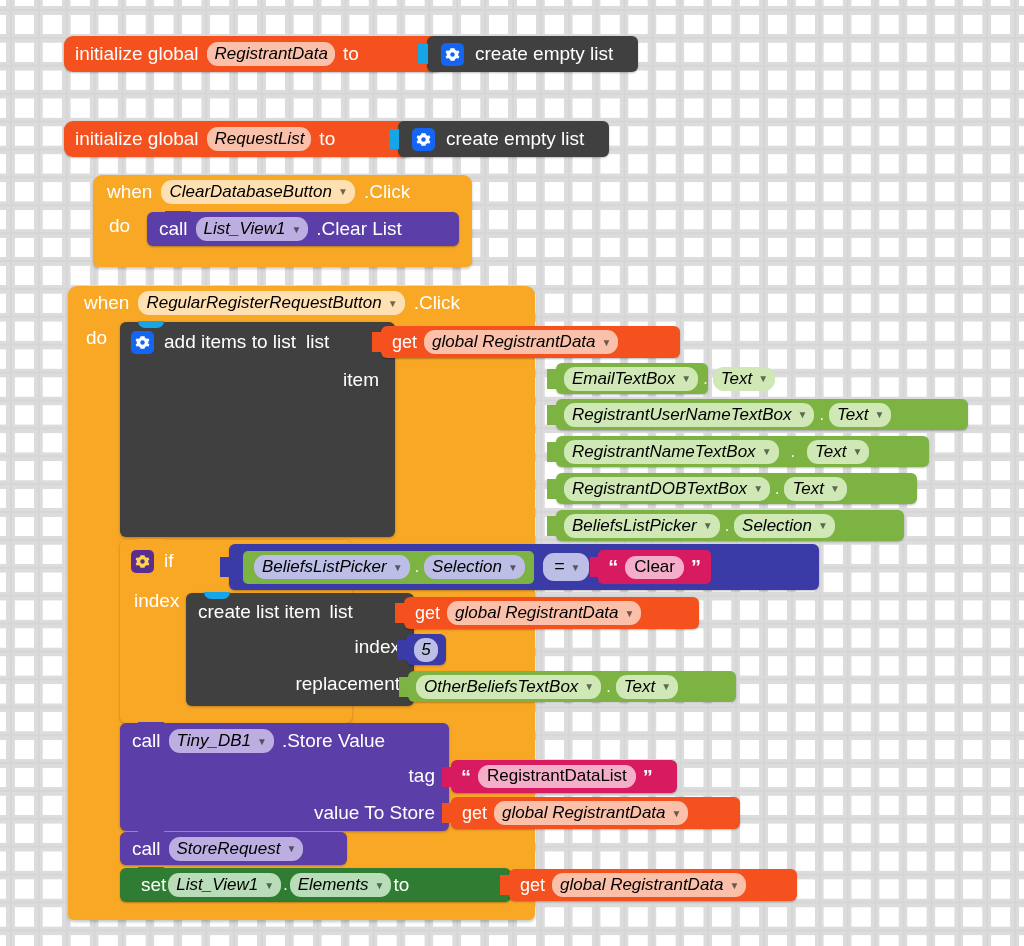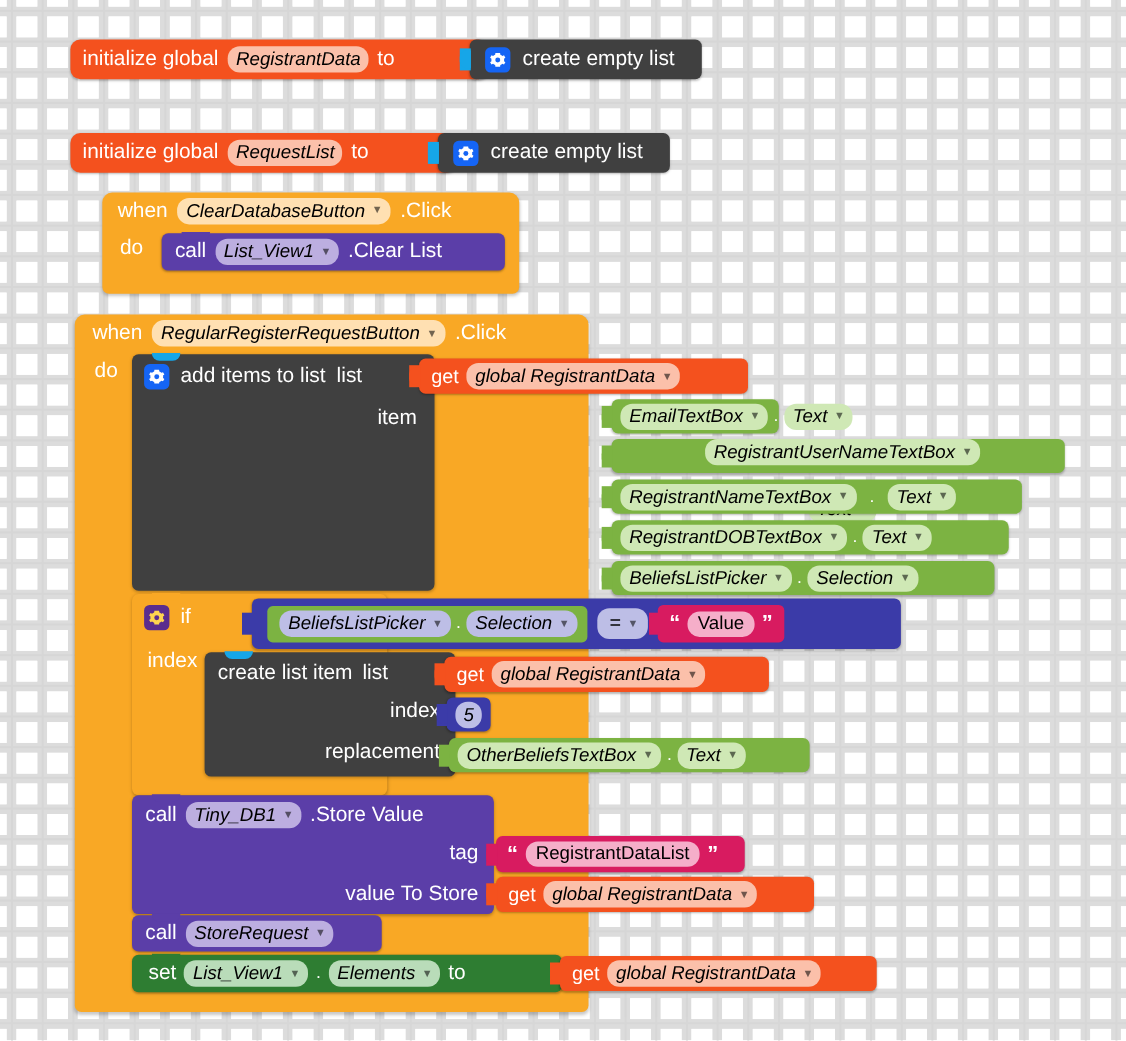--- a/index.html
+++ b/index.html
@@ -226,21 +226,21 @@
       <span class="lbl" style="font-size:16px;">.</span>
       <span class="fld f">
         <span>Text</span>
         <span class="car">▼</span>
       </span>
     </div>
   </div>
 
   <div class="blk c-get" style="left:556px; top:399px; width:412px; height:31px; box-shadow:0 1px 2px rgba(0,0,0,.25);">
     <div class="plug" style="background:#7cb342;"></div>
-    <div class="row" style="height:24px; padding-left:8px; gap:5px;flex-direction:column;">
+    <div class="row" style="height:31px; padding-left:8px; gap:5px;">
       <span class="fld f">
         <span>RegistrantUserNameTextBox</span>
         <span class="car">▼</span>
       </span>
       <span class="lbl" style="font-size:16px;">.</span>
       <span class="fld f">
         <span>Text</span>
         <span class="car">▼</span>
       </span>
     </div>
@@ -322,21 +322,21 @@
       </span>
 
       <span class="fld f" style="background:#bdbee6; font-size:18px; padding:3px 9px 4px 11px;">
         <span>=</span>
         <span class="car">▼</span>
       </span>
 
       <span class="blk c-text" style="position:relative; display:inline-flex; align-items:center; height:34px; padding:0 10px; gap:7px; border-radius:5px;">
         <span class="plug" style="background:#d81b60; left:-8px;"></span>
         <span class="q">“</span>
-        <span class="txtpill f">Value</span>
+        <span class="txtpill f">Clear</span>
         <span class="q">”</span>
       </span>
     </div>
   </div>
 
   <div class="blk c-list" style="left:186px; top:593px; width:228px; height:113px; box-shadow:0 1px 3px rgba(0,0,0,.25);">
     <div class="bump" style="background:#16a6e8;"></div>
     <div class="row" style="height:38px; padding-left:12px; gap:9px;">
       <span class="lbl hdr">create list item</span>
       <span class="lbl hdr">list</span>
@@ -418,21 +418,21 @@
       <span class="lbl hdr">call</span>
       <span class="fld f">
         <span>StoreRequest</span>
         <span class="car">▼</span>
       </span>
     </div>
   </div>
 
   <div class="blk c-set" style="left:120px; top:868px; width:391px; height:34px; box-shadow:0 1px 2px rgba(0,0,0,.28);">
     <div class="bump" style="background:#2e7d32;"></div>
-    <div class="row" style="height:34px; padding-left:15px; gap:7px;">
+    <div class="row" style="height:34px; padding-left:21px; gap:2px;">
       <span class="lbl hdr">set</span>
       <span class="fld f">
         <span>List_View1</span>
         <span class="car">▼</span>
       </span>
       <span class="lbl" style="font-size:16px;">.</span>
       <span class="fld f">
         <span>Elements</span>
         <span class="car">▼</span>
       </span>

